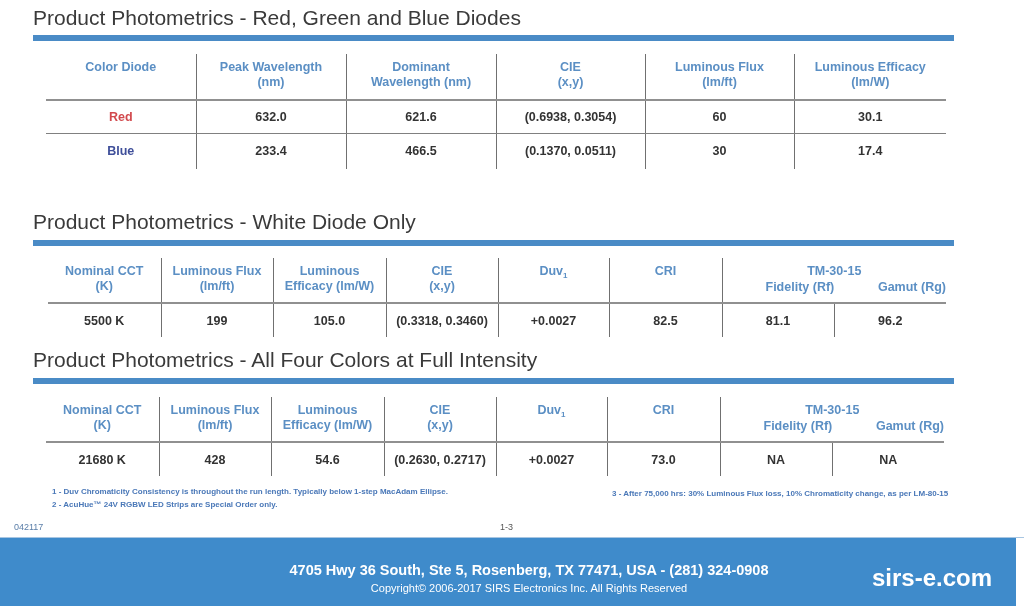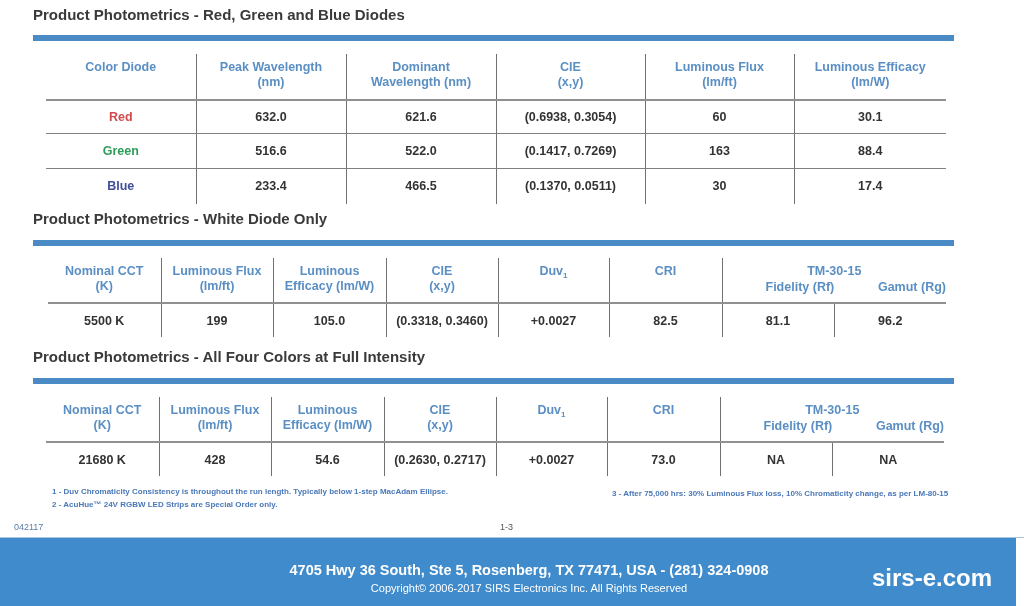--- a/index.html
+++ b/index.html
@@ -2,21 +2,21 @@
 <html><head>
   <meta charset="utf-8">
   <style>
     * { box-sizing: border-box; margin: 0; padding: 0; }
     html, body { width: 1024px; height: 606px; overflow: hidden; background: #ffffff; }
     body { position: relative; font-family: "Liberation Sans", sans-serif; color: #333; }
 
     .section-title {
       position: absolute; left: 33px;
       font-family: "Liberation Sans", sans-serif;
-      font-size: 15px; color: #3a3a3a; font-weight: bold; white-space: nowrap;
+      font-size: 21px; color: #3a3a3a; font-weight: normal; white-space: nowrap;
     }
     .title-bar {
       position: absolute; left: 33px; width: 921px; height: 6px; background: #4a8bc6;
     }
 
     table.ph {
       position: absolute; border-collapse: collapse; table-layout: fixed;
       font-family: "Liberation Sans", sans-serif;
     }
     table.ph th {
@@ -94,28 +94,20 @@
   </thead>
   <tbody>
     <tr style="height:33px;">
       <td class="clr-red">Red</td>
       <td class="vl">632.0</td>
       <td class="vl">621.6</td>
       <td class="vl">(0.6938, 0.3054)</td>
       <td class="vl">60</td>
       <td class="vl">30.1</td>
     </tr>
-    <tr style="height:35px;">
-      <td class="clr-green">Green</td>
-      <td class="vl">516.6</td>
-      <td class="vl">522.0</td>
-      <td class="vl">(0.1417, 0.7269)</td>
-      <td class="vl">163</td>
-      <td class="vl">88.4</td>
-    </tr>
     <tr style="height:36px;">
       <td class="clr-blue">Blue</td>
       <td class="vl">233.4</td>
       <td class="vl">466.5</td>
       <td class="vl">(0.1370, 0.0511)</td>
       <td class="vl">30</td>
       <td class="vl">17.4</td>
     </tr>
   </tbody>
 </table>

